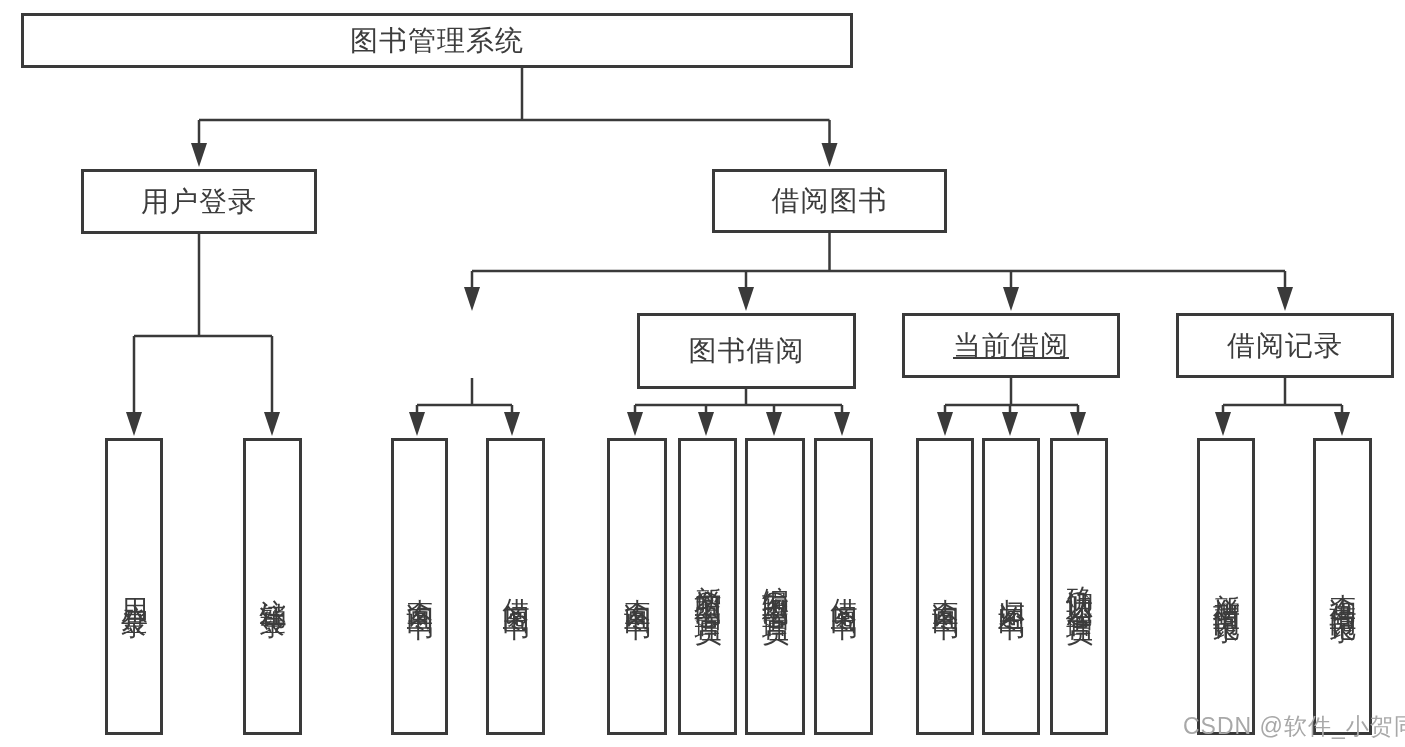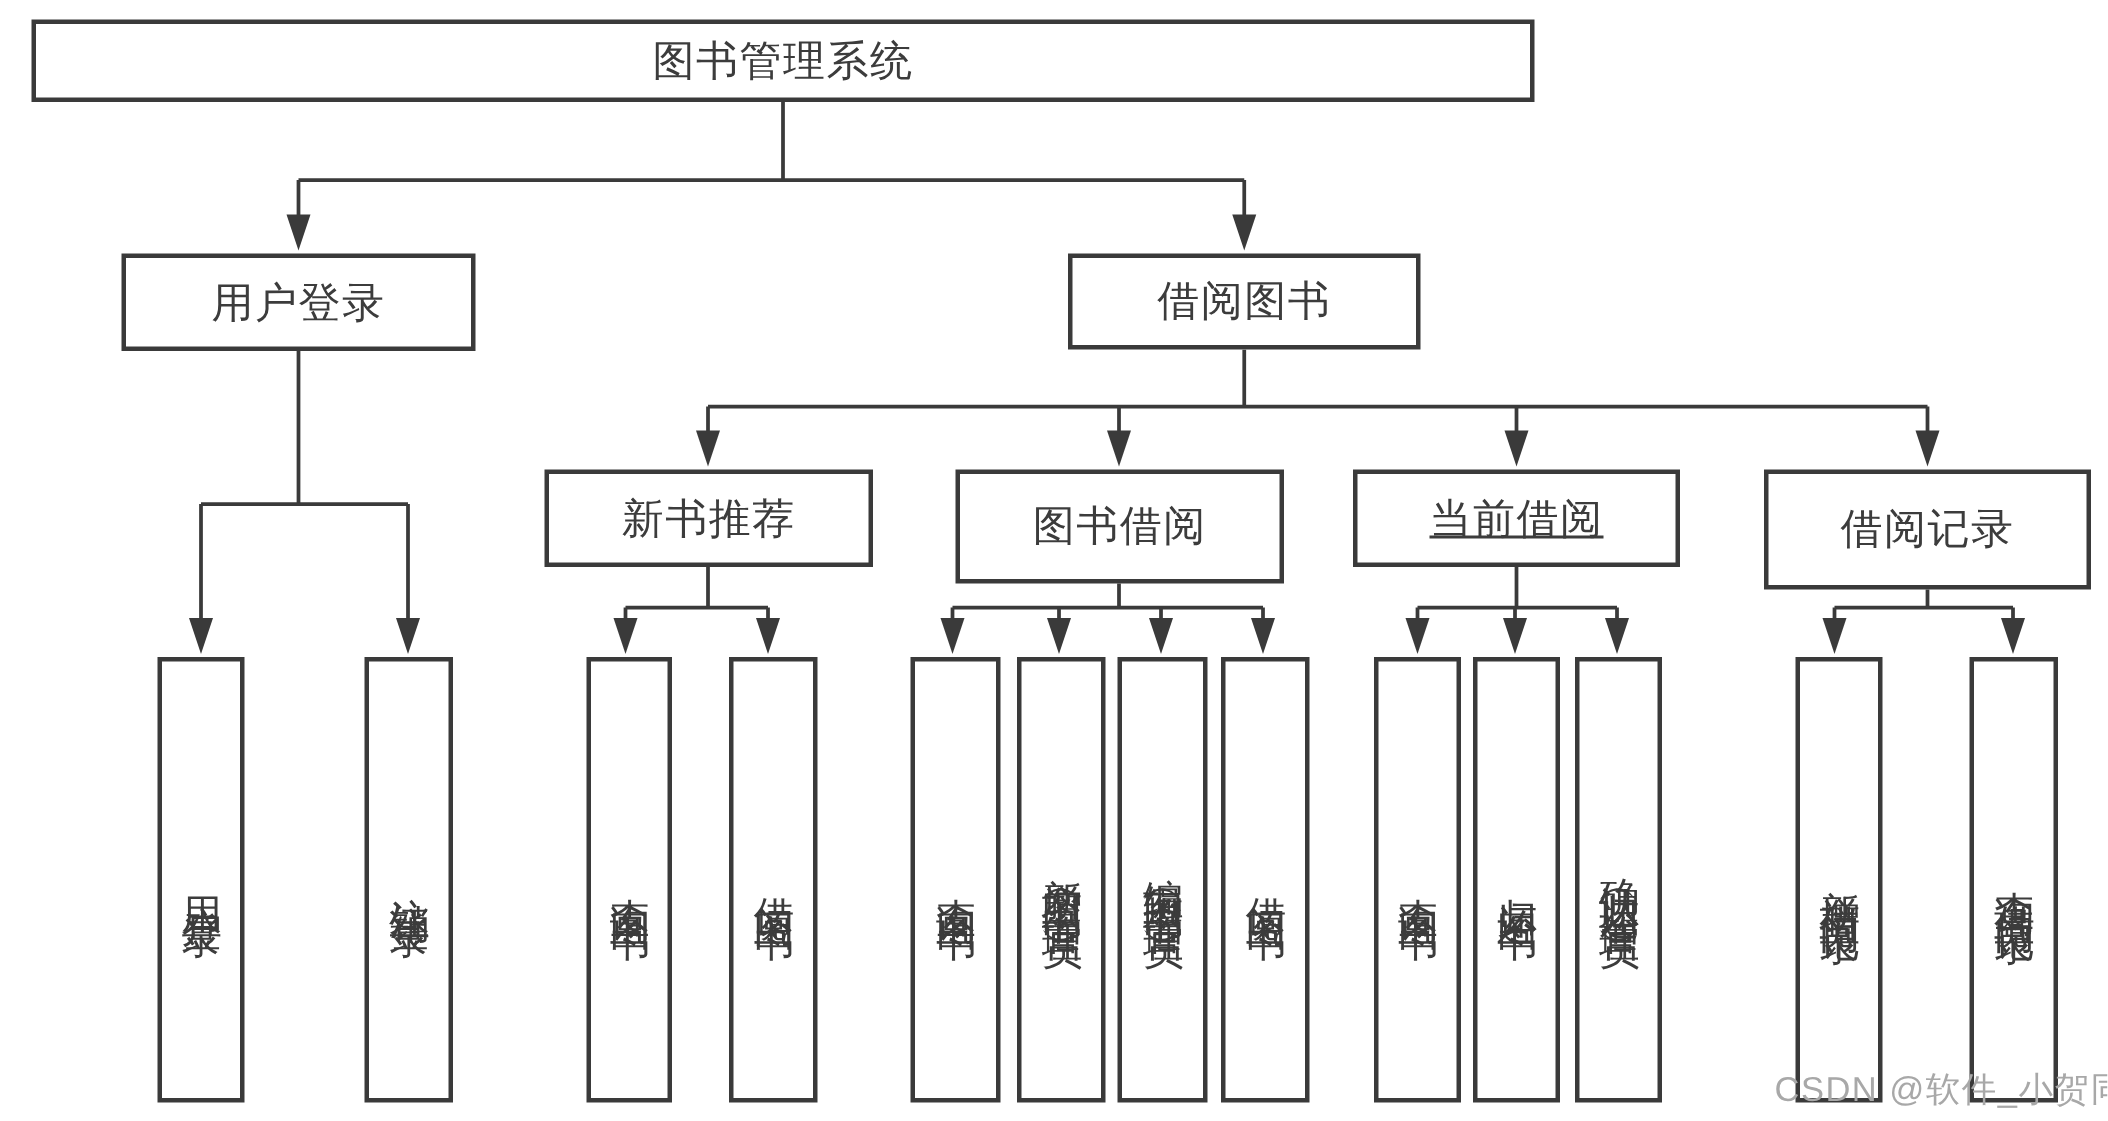--- a/index.html
+++ b/index.html
@@ -126,29 +126,28 @@
       <polygon points="774,436 766,412 782,412"></polygon>
       <polygon points="842,436 834,412 850,412"></polygon>
       <polygon points="945,436 937,412 953,412"></polygon>
       <polygon points="1010,436 1002,412 1018,412"></polygon>
       <polygon points="1078,436 1070,412 1086,412"></polygon>
       <polygon points="1223,436 1215,412 1231,412"></polygon>
       <polygon points="1342,436 1334,412 1350,412"></polygon>
     </g>
   </svg>
 
-  <div class="node hbox" style="left:21px; top:13px; width:1002px; height:55px;">图书管理系统</div>
+  <div class="node hbox" style="left:21px; top:13px; width:832px; height:55px;">图书管理系统</div>
 
   <div class="node hbox" style="left:81px; top:169px; width:236px; height:65px;">用户登录</div>
   <div class="node hbox" style="left:712px; top:169px; width:235px; height:64px;">借阅图书</div>
 
-  <div class="node hbox" style="left:363px; top:313px; width:219px; height:65px;">新书推荐</div>
   <div class="node hbox" style="left:637px; top:313px; width:219px; height:76px;">图书借阅</div>
   <div class="node hbox" style="left:902px; top:313px; width:218px; height:65px;text-decoration:underline;">当前借阅</div>
-  <div class="node hbox" style="left:1176px; top:313px; width:218px; height:80px;">借阅记录</div>
+  <div class="node hbox" style="left:1176px; top:313px; width:218px; height:65px;">借阅记录</div>
 
   <div class="node vbox" style="left:105px; top:438px; width:58px; height:297px;">
     <span class="vtext">用户登录</span>
   </div>
   <div class="node vbox" style="left:243px; top:438px; width:59px; height:297px;">
     <span class="vtext">注销登录</span>
   </div>
 
   <div class="node vbox" style="left:391px; top:438px; width:57px; height:297px;">
     <span class="vtext">查询图书</span>

